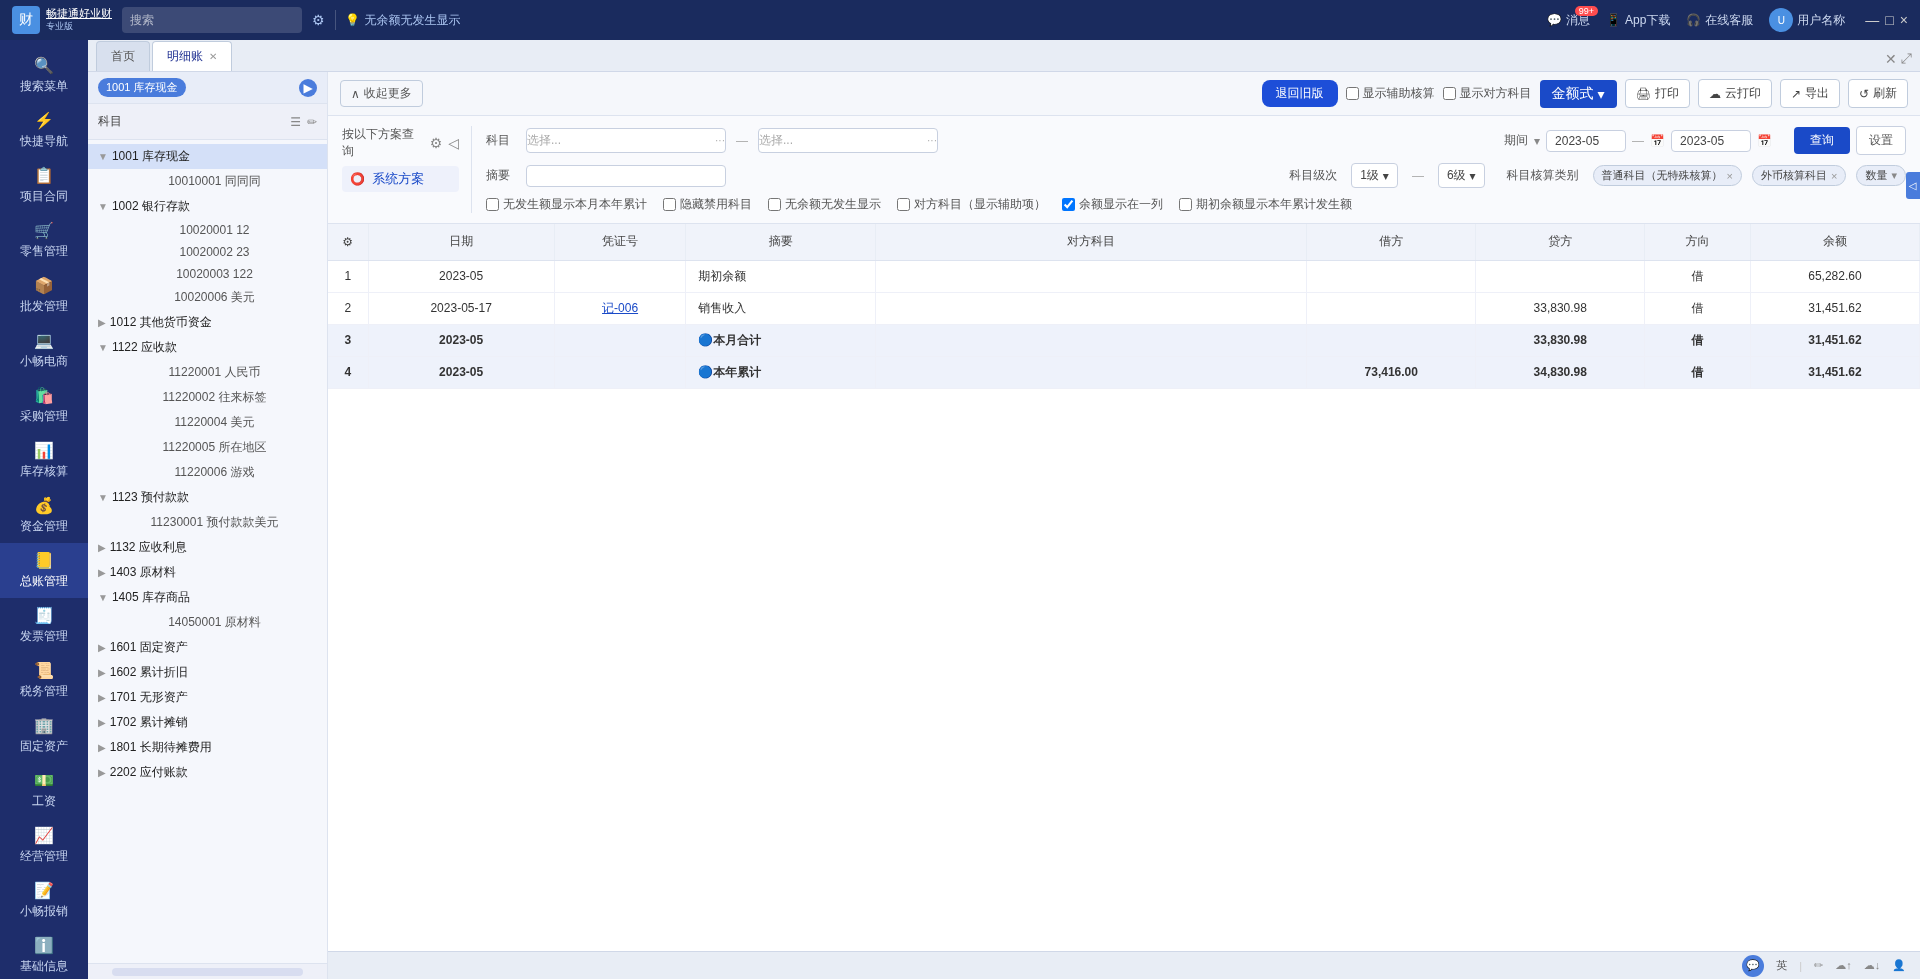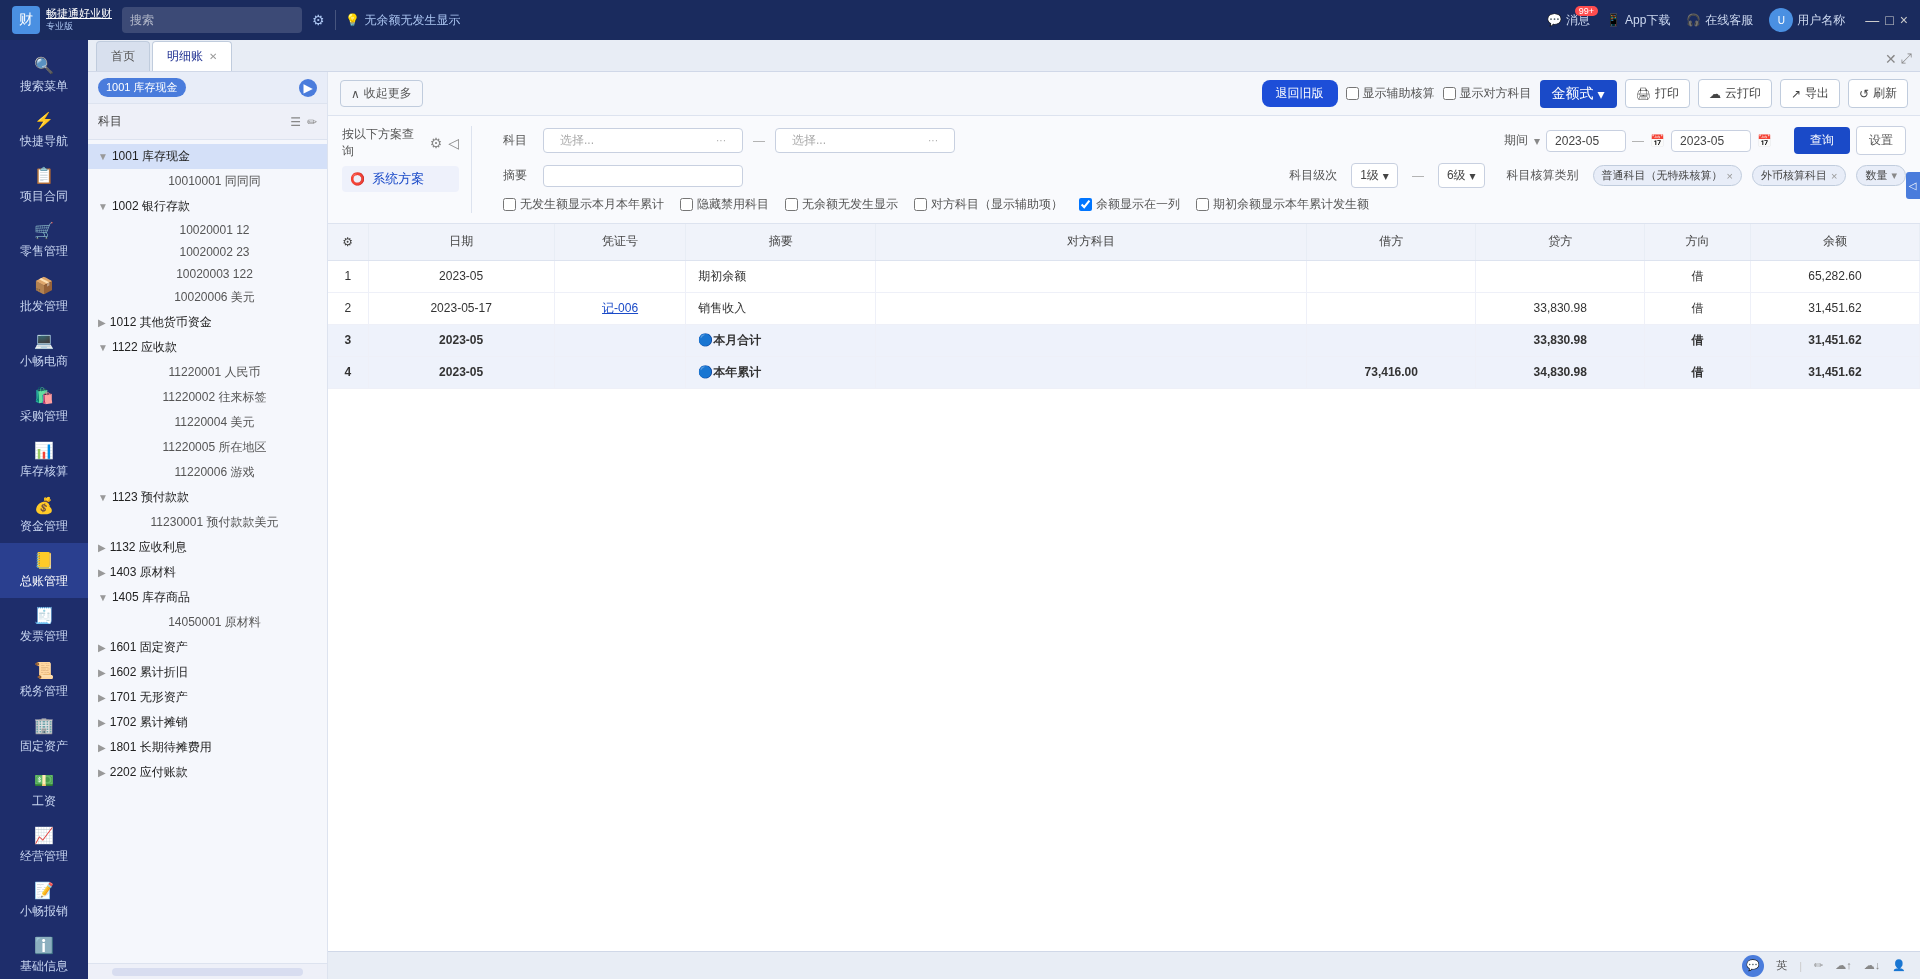--- a/index.html
+++ b/index.html
@@ -365,21 +365,21 @@
       display: flex;
       align-items: center;
       gap: 10px;
       margin-bottom: 8px;
     }
     .filter-row:last-child { margin-bottom: 0; }
     .filter-label { font-size: 12px; color: #555; min-width: 30px; }
     .filter-input {
       border: 1px solid #c8d0e0;
       border-radius: 4px;
-      padding: 3px 16px;
+      padding: 3px 0;
       font-size: 12px;
       color: #444;
       background: #fff;
       min-width: 120px;
     }
     .filter-select {
       border: 1px solid #c8d0e0;
       border-radius: 4px;
       padding: 3px 8px;
       font-size: 12px;
@@ -806,21 +806,21 @@
             <span>↗</span>
             <span>导出</span>
           </button>
           <button class="btn-outline">
             <span>↺</span>
             <span>刷新</span>
           </button>
         </div>
 
         <div class="filter-panel">
-          <div style="display:flex;gap:17px;">
+          <div style="display:flex;gap:0;">
 
             <div style="width:130px;padding-right:12px;border-right:1px solid #dde3ef;flex-shrink:0;">
               <div style="display:flex;align-items:center;gap:6px;margin-bottom:6px;">
                 <span style="font-size:12px;color:#555;">按以下方案查询</span>
                 <span style="font-size:14px;cursor:pointer;color:#888;">⚙</span>
                 <span style="font-size:14px;cursor:pointer;color:#888;">◁</span>
               </div>
               <div style="background:#eef1fb;padding:4px 8px;border-radius:4px;">
                 <span style="color:#4a7cdc;font-size:12px;">⭕ </span>
                 <span class="scheme-item">系统方案</span>

